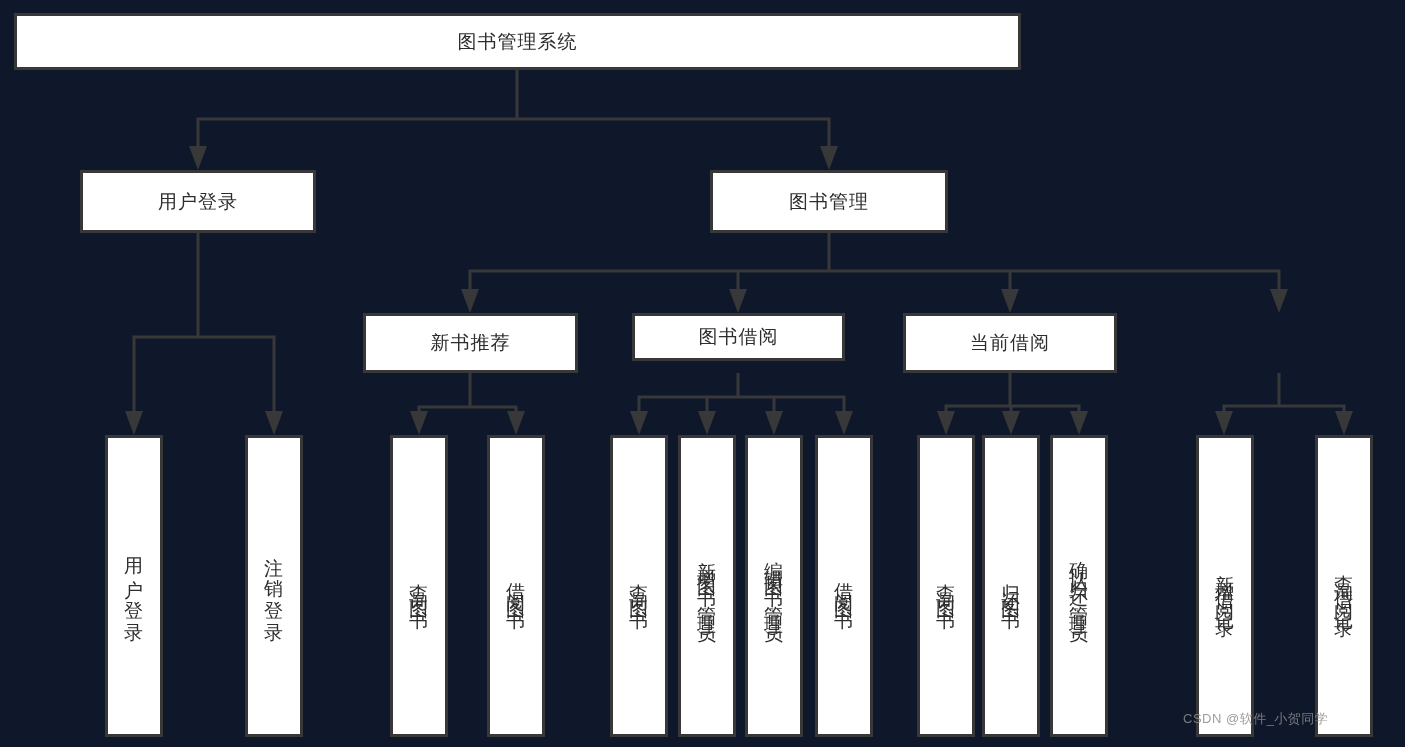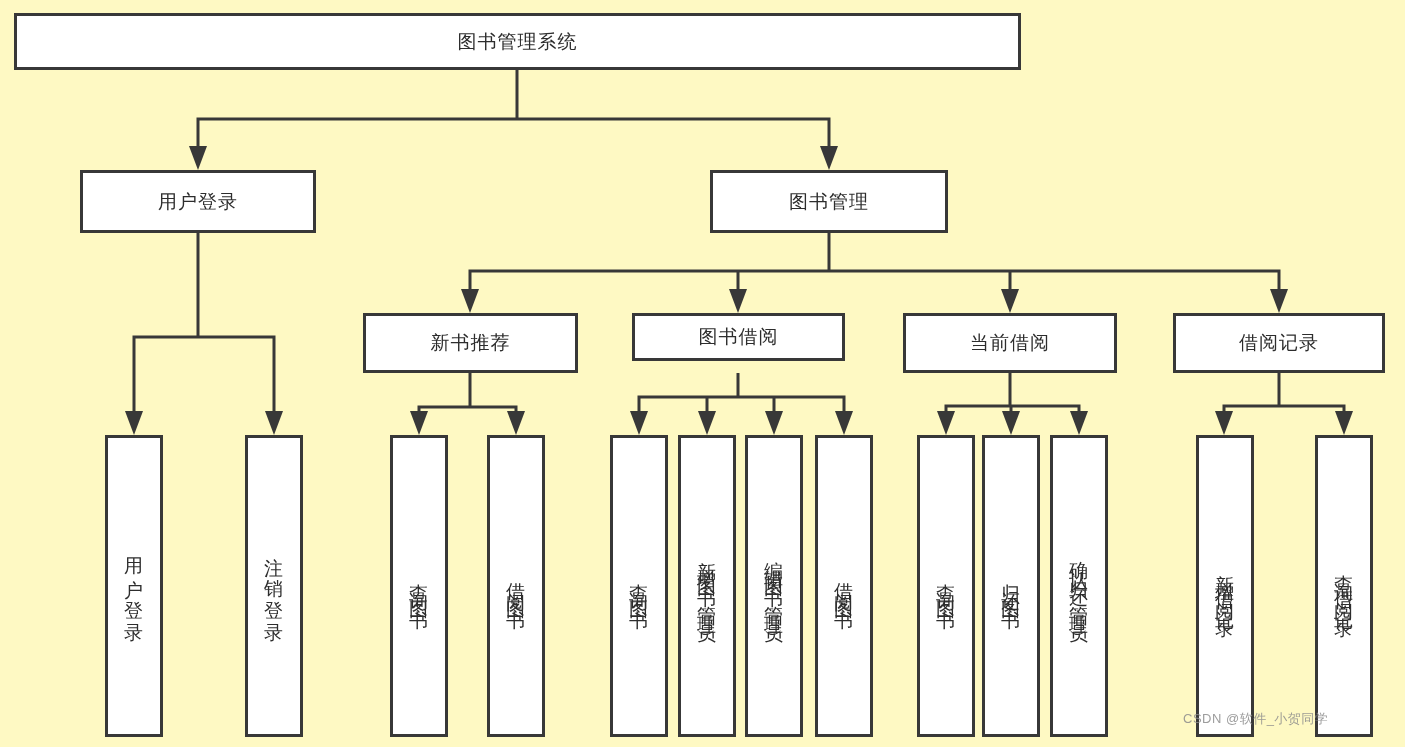--- a/index.html
+++ b/index.html
@@ -4,21 +4,21 @@
 <style>
   :root{
     --line:#383838;
     --ink:#2d2d2d;
   }
   html,body{margin:0;padding:0;background:#ffffff;}
   body{font-family:"Liberation Sans", sans-serif;}
   #canvas{
     position:relative;
     width:1405px;height:747px;
-    background:#fef9c3;
+    background:#0f172a;
     overflow:hidden;
   }
   #connector-layer{
     position:absolute;left:0;top:0;width:1405px;height:747px;
     z-index:0;
   }
   .node{
     position:absolute;
     box-sizing:border-box;
     background:#ffffff;
@@ -105,21 +105,20 @@
   </svg>
 
   <div class="node hbox" id="n-root">图书管理系统</div>
 
   <div class="node hbox" id="n-userlogin">用户登录</div>
   <div class="node hbox" id="n-bookmgmt">图书管理</div>
 
   <div class="node hbox" id="n-newrec">新书推荐</div>
   <div class="node hbox" id="n-borrow">图书借阅</div>
   <div class="node hbox" id="n-current">当前借阅</div>
-  <div class="node hbox" id="n-records">借阅记录</div>
 
   <div class="node leaf ls-wide" id="l-user-login">
     <span class="vtext">用户登录</span>
   </div>
   <div class="node leaf ls-wide" id="l-logout">
     <span class="vtext">注销登录</span>
   </div>
 
   <div class="node leaf" id="l-rec-query">
     <span class="vtext">查询图书</span>

